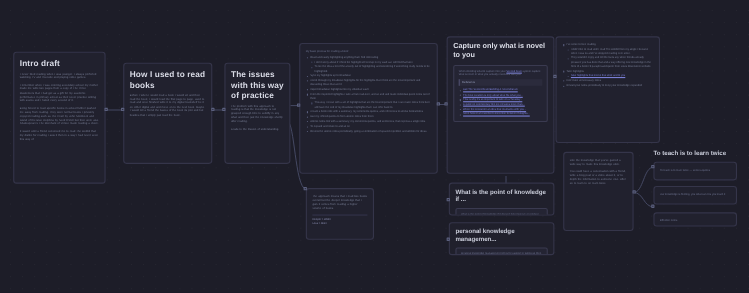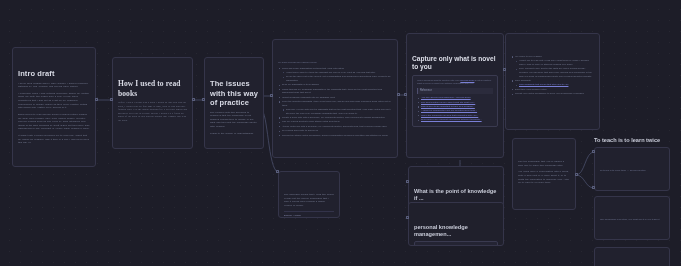--- a/index.html
+++ b/index.html
@@ -17,21 +17,21 @@
     background-image:radial-gradient(rgba(255,255,255,.045) 0.6px, transparent 0.6px);
     background-size:11px 11px;
     background-position:4px 4px;
   }
   .node {
     position:absolute;
     background:#21212e;
     border:1px solid #35354a;
     border-radius:3px;
     overflow:hidden;
-    padding:21px 5px;
+    padding:5px 5px;
   }
   .node.plain { background:#20202c; }
   .h1 {
     color:#d9dbe6;
     font-weight:bold;
     font-size:7.5px;
     line-height:9.5px;
     letter-spacing:.1px;
     margin-bottom:3px;
   }
@@ -130,21 +130,21 @@
 
   <div class="node" style="left:12px; top:47px; width:84px; height:120px;">
     <div class="h1">Intro draft</div>
     <div class="p">I never liked reading when I was younger. I always preferred watching TV and YouTube and playing video games.</div>
     <div class="p">I remember when I was entering secondary school my mother made me write two pages from a copy of The Three Musketeers that I had got as a gift for my academic performance in primary school as their never practice writing with scales and I hated every second of it.</div>
     <div class="p">Being forced to read specific books in school further pushed me away from reading. They were normal books I privately enjoyed reading such as The Pearl by John Steinbeck and Island of the Blue Dolphins by Scott O'Dell but then were also Shakespeare's The Merchant of Venice made reading a chore.</div>
     <div class="p">It wasn't until a friend convinced me to read The Hobbit that my dislike for reading I saw it then in a way I had never seen this way of.</div>
   </div>
   <div class="hdl" style="left:95px; top:98px;"></div>
 
-  <div class="node" style="left:112px; top:57px; width:81px; height:92px;font-family:Liberation Serif, serif;">
+  <div class="node" style="left:112px; top:57px; width:81px; height:92px;">
     <div class="h1">How I used to read books</div>
     <div class="p">Before I when I would read a book I would sit and then read the book, I would read the first page to page, used to read and once finished write it to my digital bookshelf be it on either digital and and move on to the next book. Maybe I would tell a friend the basics of the book its plot and but besides that I simply just read the book.</div>
   </div>
   <div class="hdl" style="left:110px; top:98px;"></div>
   <div class="hdl" style="left:192px; top:98px;"></div>
 
   <div class="node" style="left:204px; top:57px; width:60px; height:92px;">
     <div class="h1">The issues with this way of practice</div>
     <div class="p">The problem with this approach to reading is that the knowledge is not grasped enough time to solidify in any what and then just the knowledge shortly after reading.</div>
     <div class="p">Leads to the illusion of understanding.</div>

